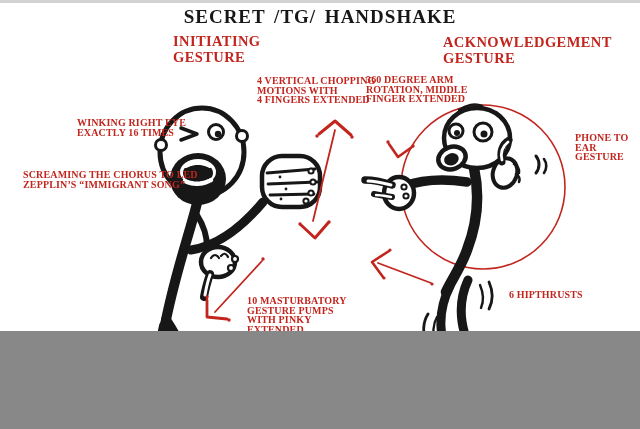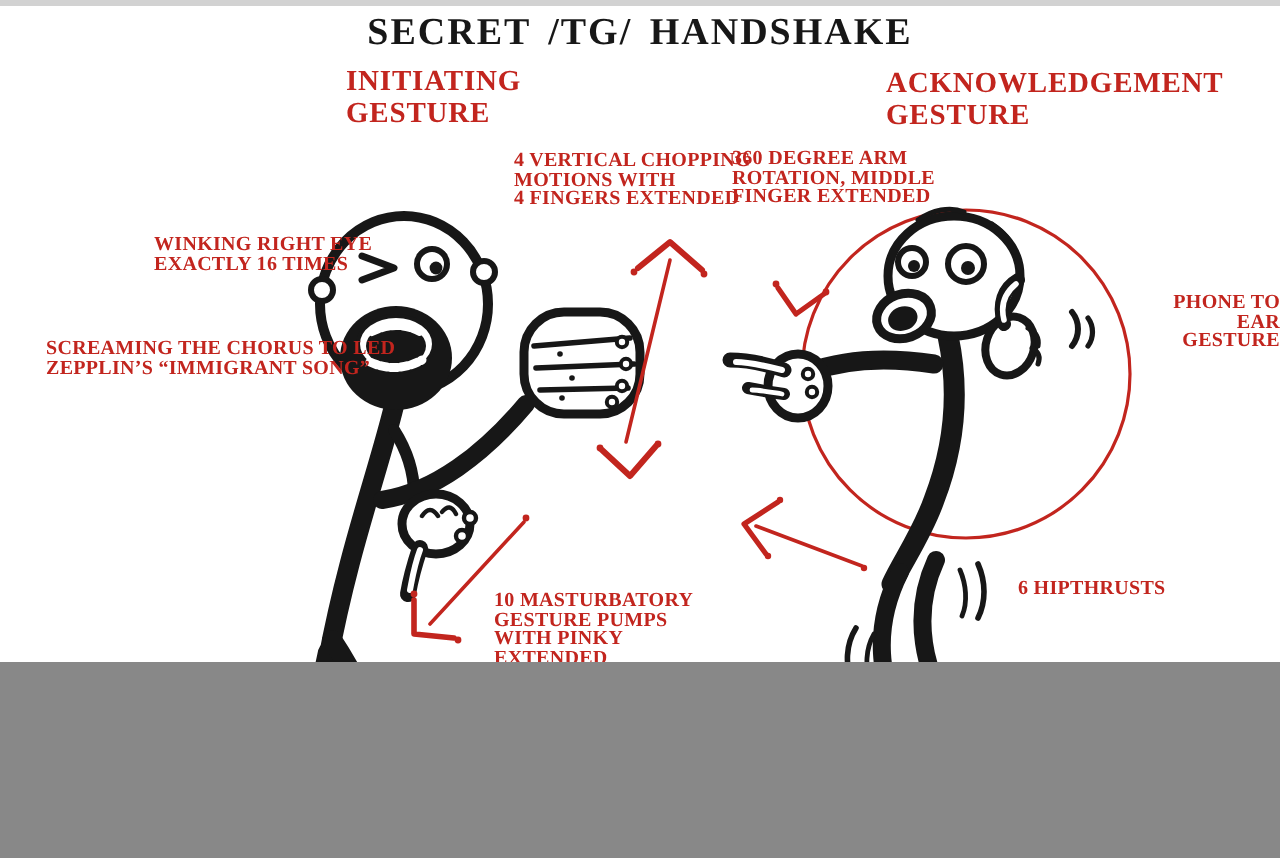--- a/index.html
+++ b/index.html
@@ -16,21 +16,21 @@
   }
   .heading{font-size:14.5px;line-height:16px;letter-spacing:.4px;}
   #h-init{left:161px;top:33px;margin-left:12px;}
   #h-ack{left:399px;top:34px;margin-left:44px;}
   .note{font-size:10px;line-height:9.5px;letter-spacing:.15px;}
   #n-rotation{left:366px;top:75px;}
   #n-quote{left:497px;top:75px;}
   #n-chopping{left:257px;top:76px;}
   #n-winking{left:77px;top:118px;}
   #n-screaming{left:23px;top:170px;}
-  #n-phone{left:575px;top:147px;text-align:right;}
+  #n-phone{left:575px;top:133px;}
   #n-masturbatory{left:247px;top:296px;}
   #n-moonwalk{left:222px;top:352px;}
   #n-hipthrusts{left:509px;top:290px;}
 </style>
 </head>
 <body>
 
 <div id="canvas">
   <div id="top-edge"></div>
 

